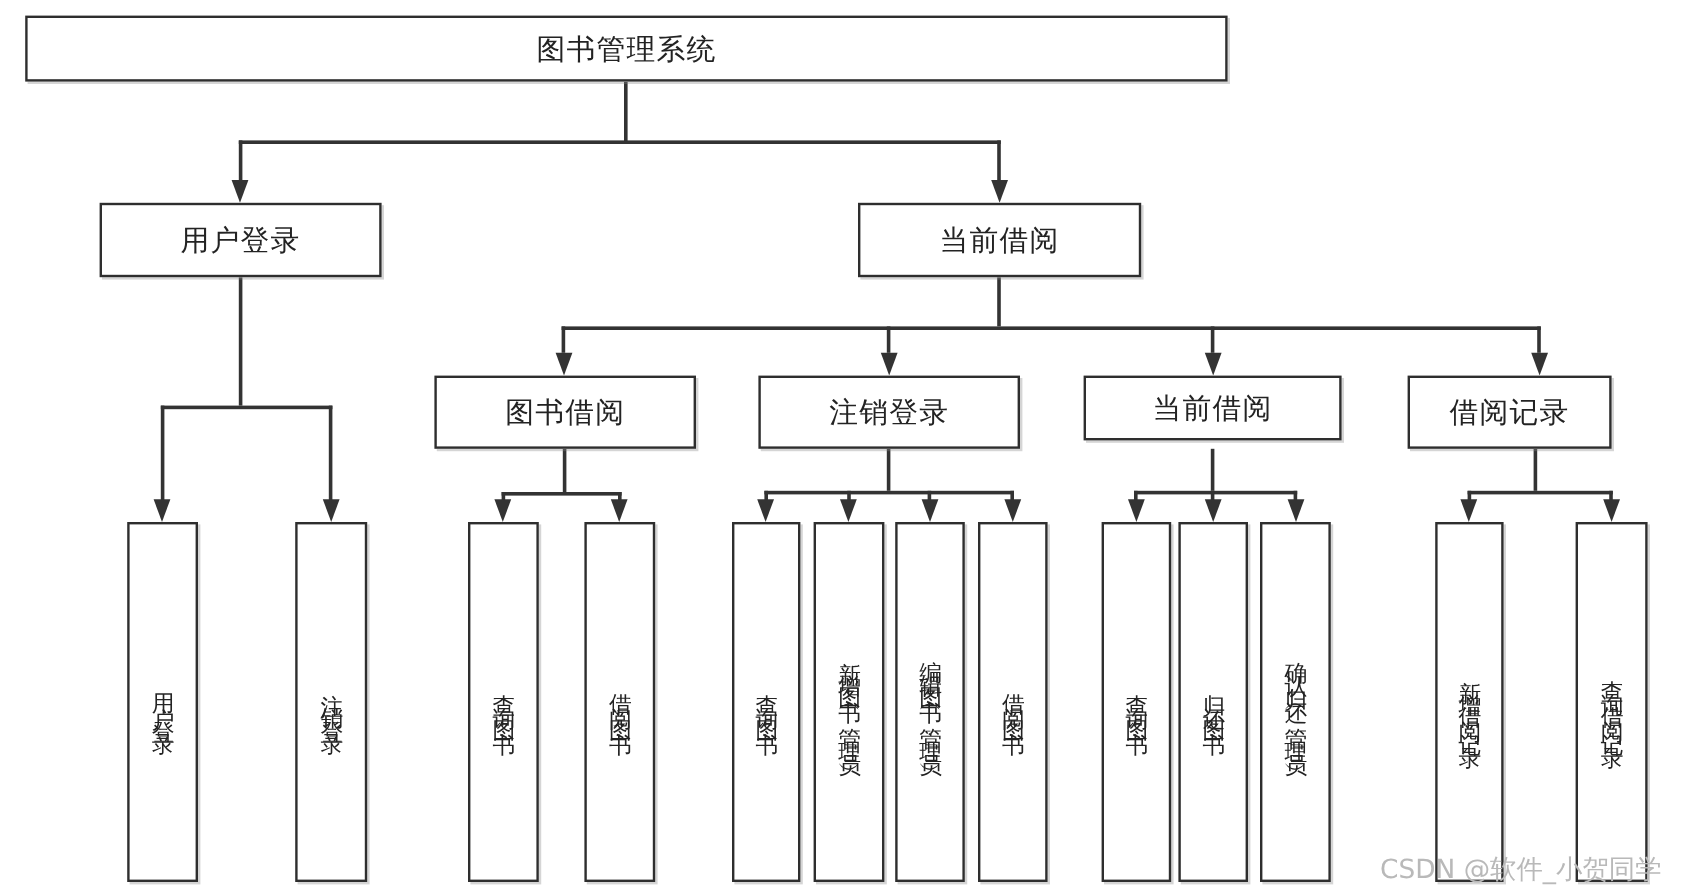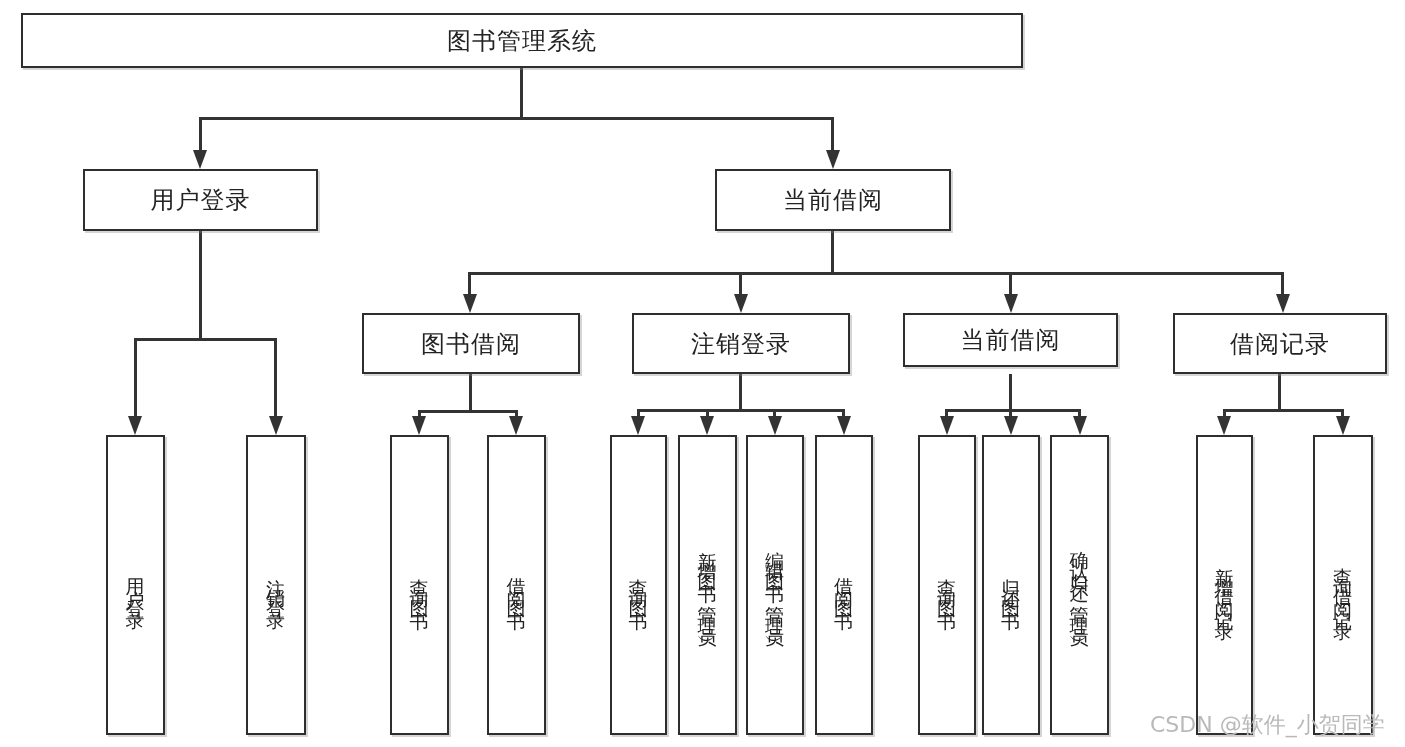--- a/index.html
+++ b/index.html
@@ -83,21 +83,21 @@
 
   <div class="node" style="left:362px;top:313px;width:218px;height:61px;">
     <span class="hlabel">图书借阅</span>
   </div>
   <div class="node" style="left:632px;top:313px;width:218px;height:61px;">
     <span class="hlabel">注销登录</span>
   </div>
   <div class="node" style="left:903px;top:313px;width:215px;height:54px;">
     <span class="hlabel">当前借阅</span>
   </div>
-  <div class="node" style="left:1173px;top:313px;width:214px;height:61px;">
+  <div class="node" style="left:1173px;top:313px;width:170px;height:61px;">
     <span class="hlabel">借阅记录</span>
   </div>
 
   <div class="vline" style="left:469px;top:374px;height:36px;"></div>
   <div class="hline" style="left:418px;top:410px;width:100px;"></div>
   <div class="vline" style="left:418px;top:410px;height:8px;"></div>
   <div class="arrow" style="left:412px;top:416px;"></div>
   <div class="vline" style="left:515px;top:410px;height:8px;"></div>
   <div class="arrow" style="left:509px;top:416px;"></div>
 

